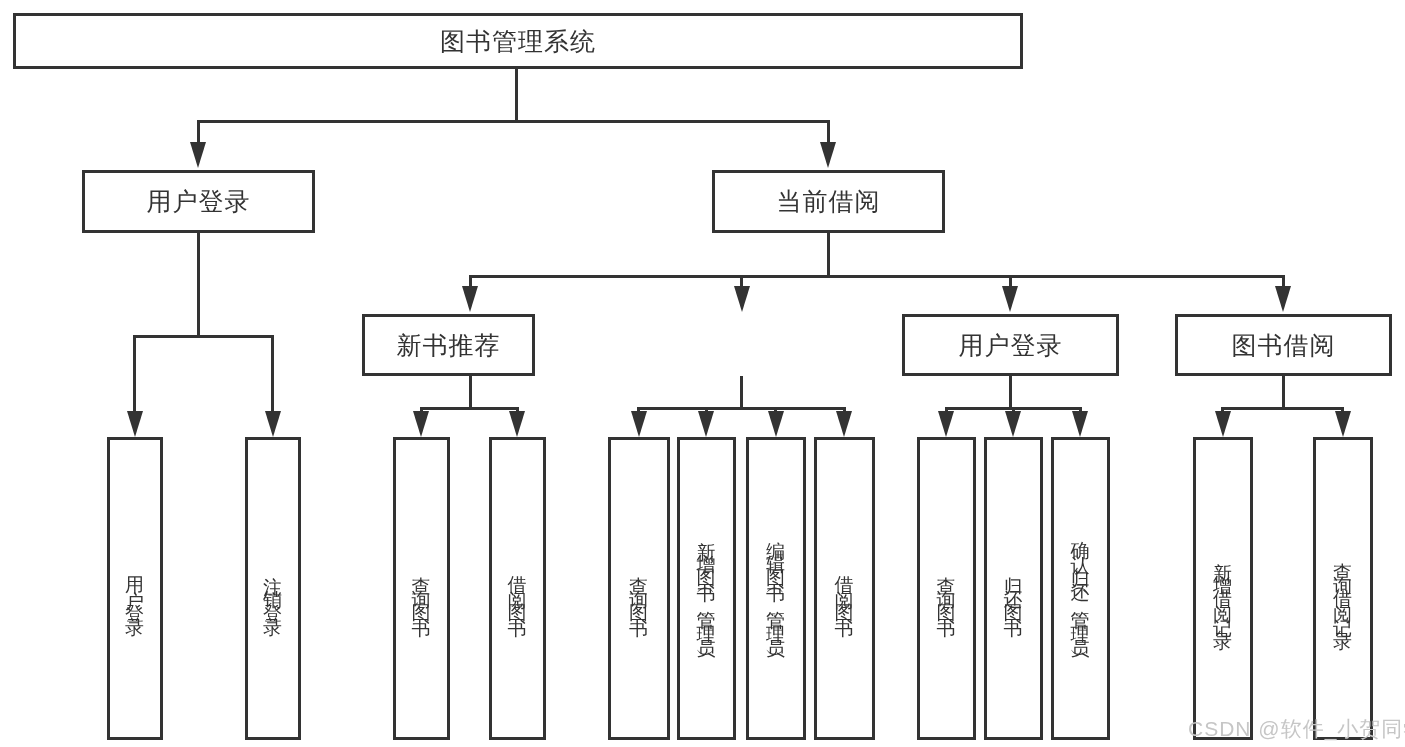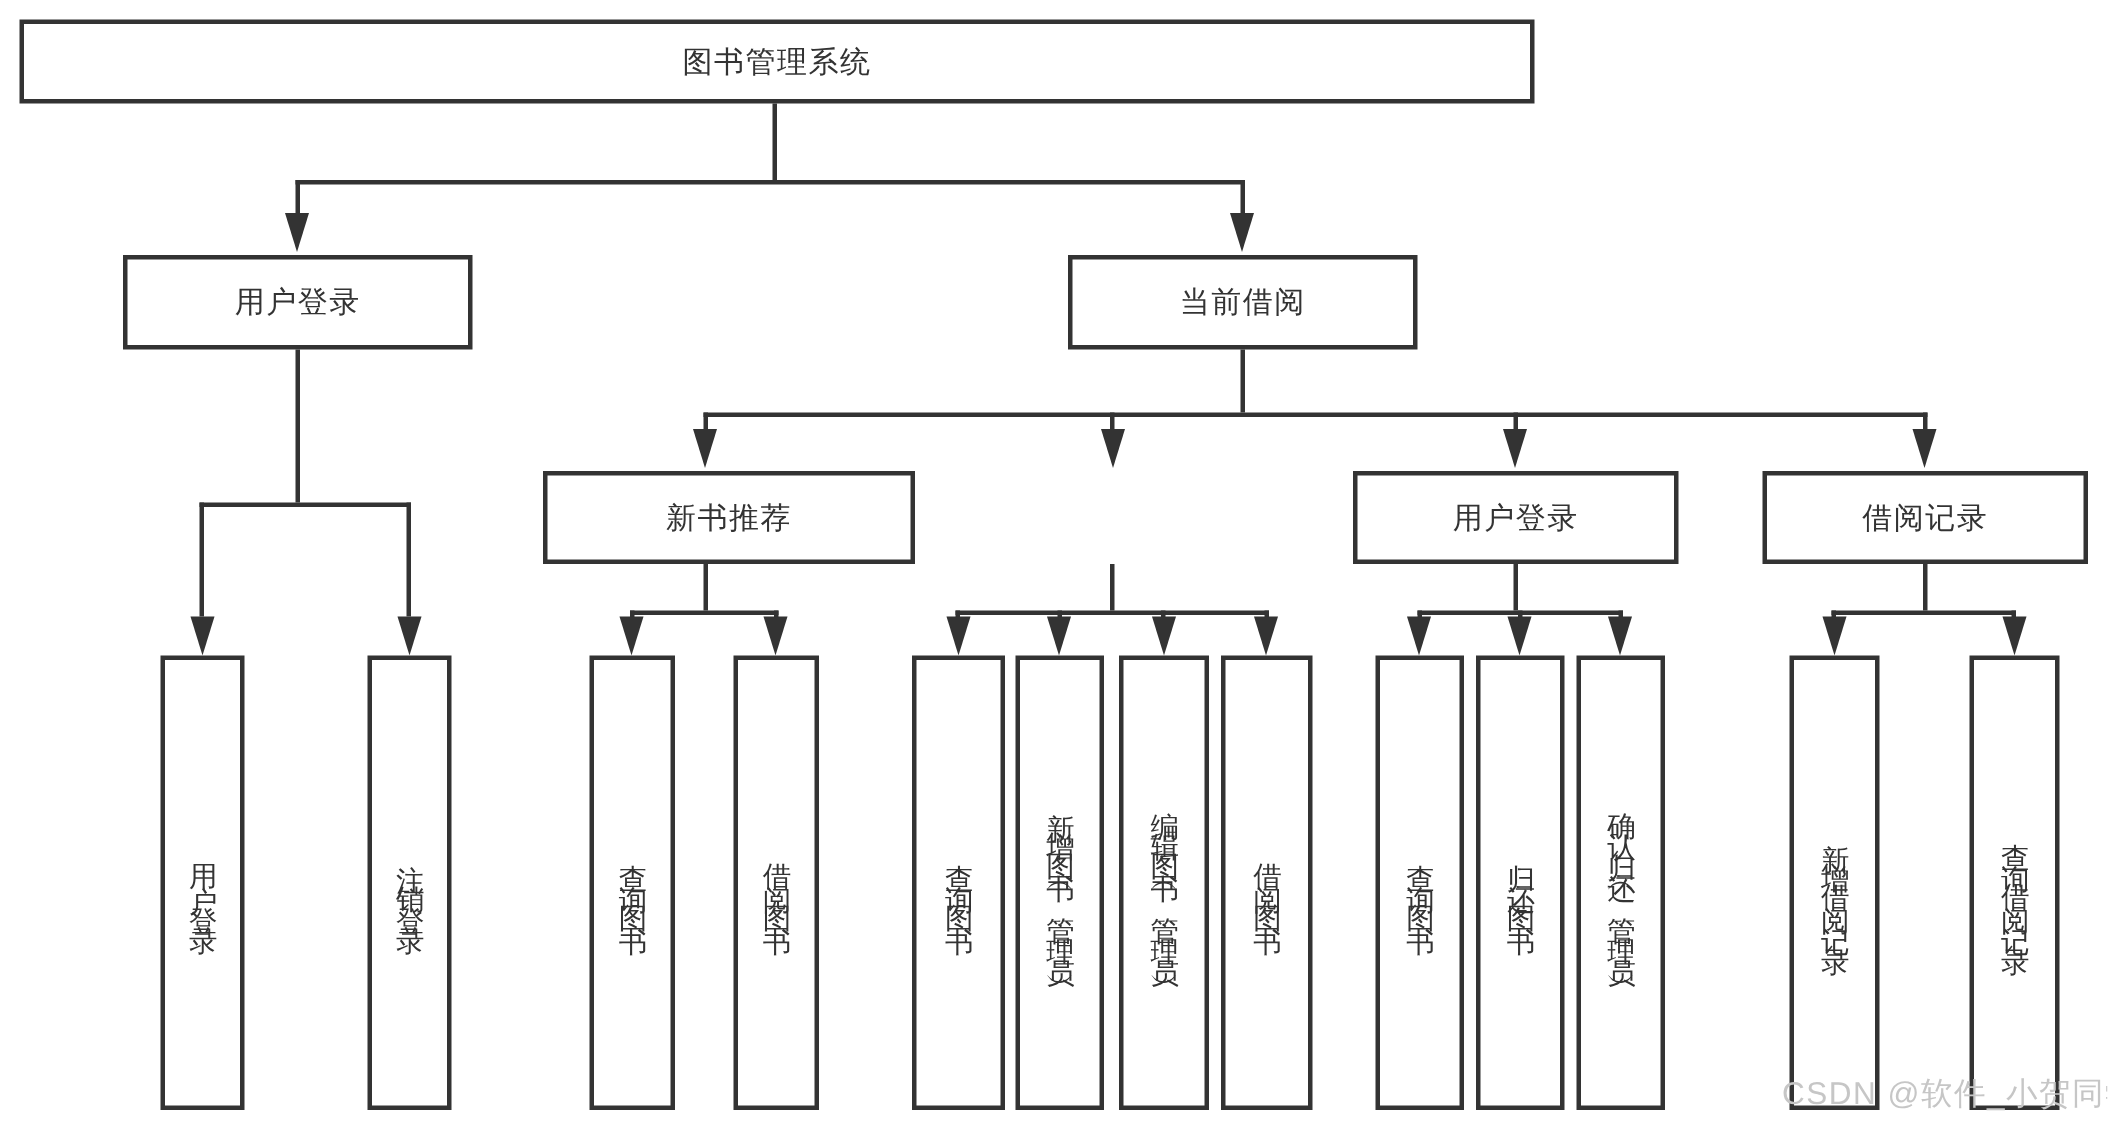--- a/index.html
+++ b/index.html
@@ -17,21 +17,21 @@
     position: absolute;
     box-sizing: border-box;
     border: 3px solid var(--line, #333);
     background: var(--boxbg, #fff);
     display: flex;
     align-items: center;
     justify-content: center;
     color: var(--text, #333);
   }
   .box.h span {
-    font-size: 20px;
+    font-size: 25px;
     letter-spacing: 1px;
     white-space: nowrap;
   }
   .box.v span {
     writing-mode: vertical-rl;
     text-orientation: mixed;
     font-size: 19px;
     letter-spacing: 14px;
     line-height: 1;
   }
@@ -65,28 +65,28 @@
     <span>图书管理系统</span>
   </div>
 
   <div class="box h" style="left:82px;top:170px;width:233px;height:63px;">
     <span>用户登录</span>
   </div>
   <div class="box h" style="left:712px;top:170px;width:233px;height:63px;">
     <span>当前借阅</span>
   </div>
 
-  <div class="box h" style="left:362px;top:314px;width:248px;height:62px;">
+  <div class="box h" style="left:362px;top:314px;width:173px;height:62px;">
     <span>新书推荐</span>
   </div>
   <div class="box h" style="left:902px;top:314px;width:217px;height:62px;">
     <span>用户登录</span>
   </div>
   <div class="box h" style="left:1175px;top:314px;width:217px;height:62px;">
-    <span>借阅记录</span>
+    <span>图书借阅</span>
   </div>
 
   <div class="box v" style="left:107px;top:437px;width:56px;height:303px;">
     <span>用户登录</span>
   </div>
   <div class="box v" style="left:245px;top:437px;width:56px;height:303px;">
     <span>注销登录</span>
   </div>
 
   <div class="box v" style="left:393px;top:437px;width:57px;height:303px;">

